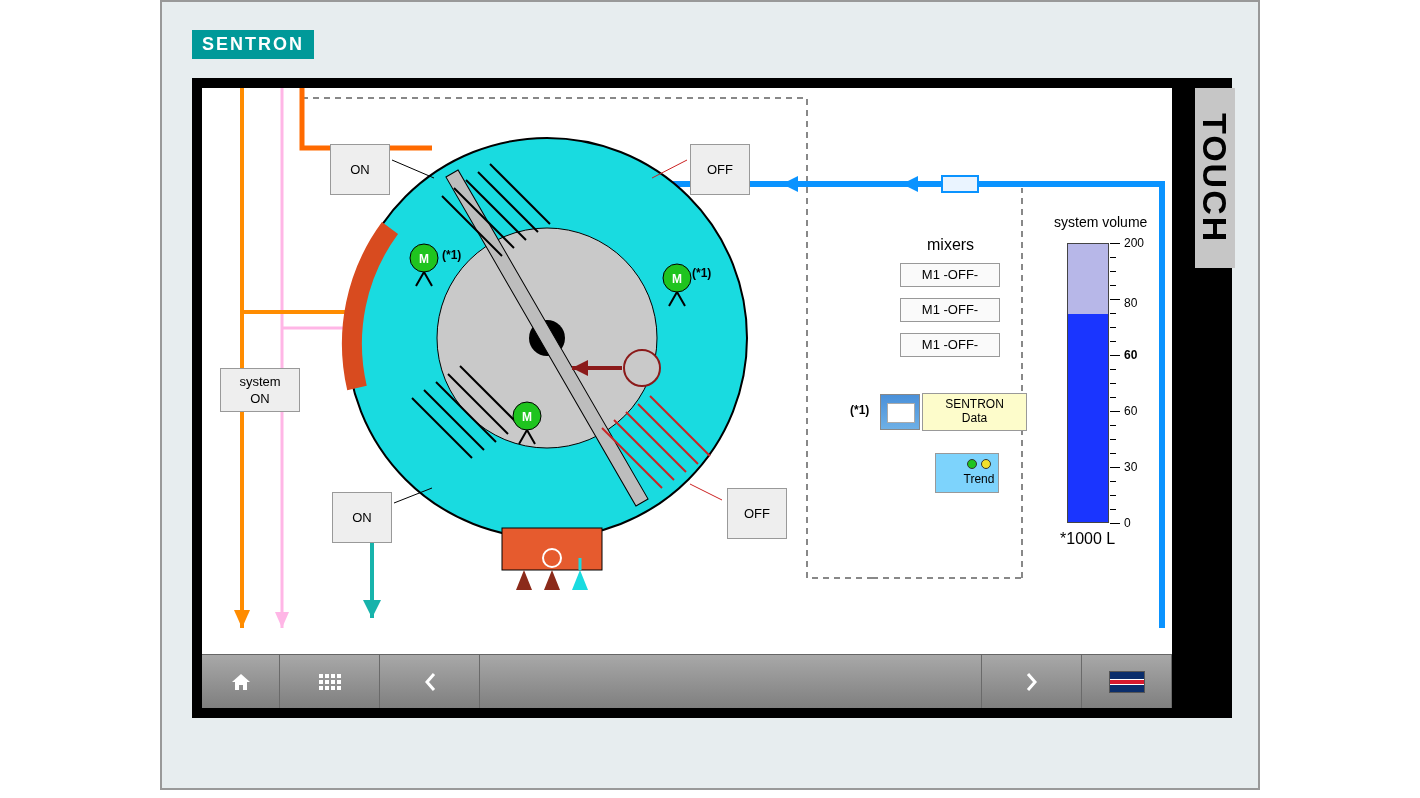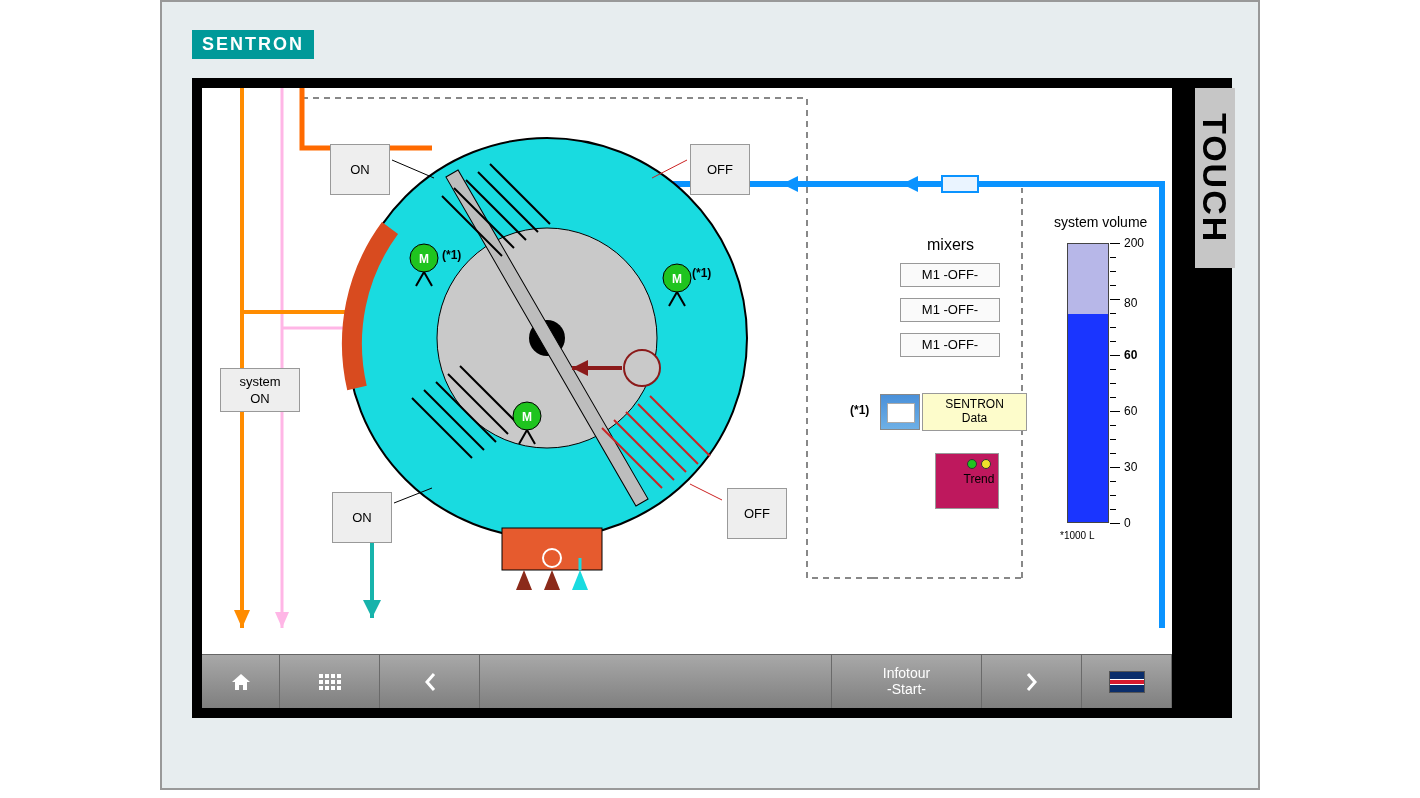--- a/index.html
+++ b/index.html
@@ -97,36 +97,36 @@
     background:linear-gradient(#4a90d9,#6eb0e6);
     border:1px solid #888;
   }
   .sentron-thumb::after {
     content:""; position:absolute; left:6px; top:8px;
     width:26px; height:18px; background:#fff; border:1px solid #aaa;
   }
   .note { position:absolute; font-size:12px; font-weight:bold; }
   .trend {
     position:absolute; left:733px; top:365px;
-    width:64px; height:56px;
-    background:#be185d; border:1px solid #999;
+    width:64px; height:40px;
+    background:#7dd3fc; border:1px solid #999;
     font-size:12px; text-align:center;padding-left:24px;
   }
   .trend .dots { margin-top:4px; }
   .trend .dot { display:inline-block; width:10px; height:10px; border-radius:50%; border:1px solid #333; }
   .sysvol-title { position:absolute; font-size:14px; }
   .bar-outer {
     position:absolute; left:865px; top:155px;
     width:42px; height:280px;
     border:1px solid #444;
     background:#fff;
   }
   .bar-top { position:absolute; left:0; top:0; width:100%; height:25%; background:#b7b7e8; }
   .bar-fill { position:absolute; left:0; bottom:0; width:100%; background:#1a35ff; }
-  .unit { position:absolute; font-size:10px; }
+  .unit { position:absolute; font-size:16px; }
   .ticks { position:absolute; left:908px; top:155px; height:280px; width:18px; }
   .tick { position:absolute; left:0; width:6px; height:1px; background:#000; }
   .tick.big { width:10px; }
   .tick-label { position:absolute; left:14px; font-size:12px; transform:translateY(-50%); }
 </style>
 </head>
 <body>
 
 <div class="frame">
   <div class="brand">SENTRON</div>
@@ -313,24 +313,20 @@
               <span></span>
               <span></span>
           </span>
         </div>
         <div class="nav-btn w2">
           <svg width="14" height="20">
               <path d="M11 2 L4 10 L11 18" fill="none" stroke="#fff" stroke-width="3"></path>
             </svg>
         </div>
         <div class="nav-btn flex"></div>
-        <div class="nav-btn info">
-          <span>Infotour</span>
-          <span>-Start-</span>
-        </div>
         <div class="nav-btn w2">
           <svg width="14" height="20">
               <path d="M3 2 L10 10 L3 18" fill="none" stroke="#fff" stroke-width="3"></path>
             </svg>
         </div>
         <div class="nav-btn flag">
           <div class="flag-uk"></div>
         </div>
       </div>
 

